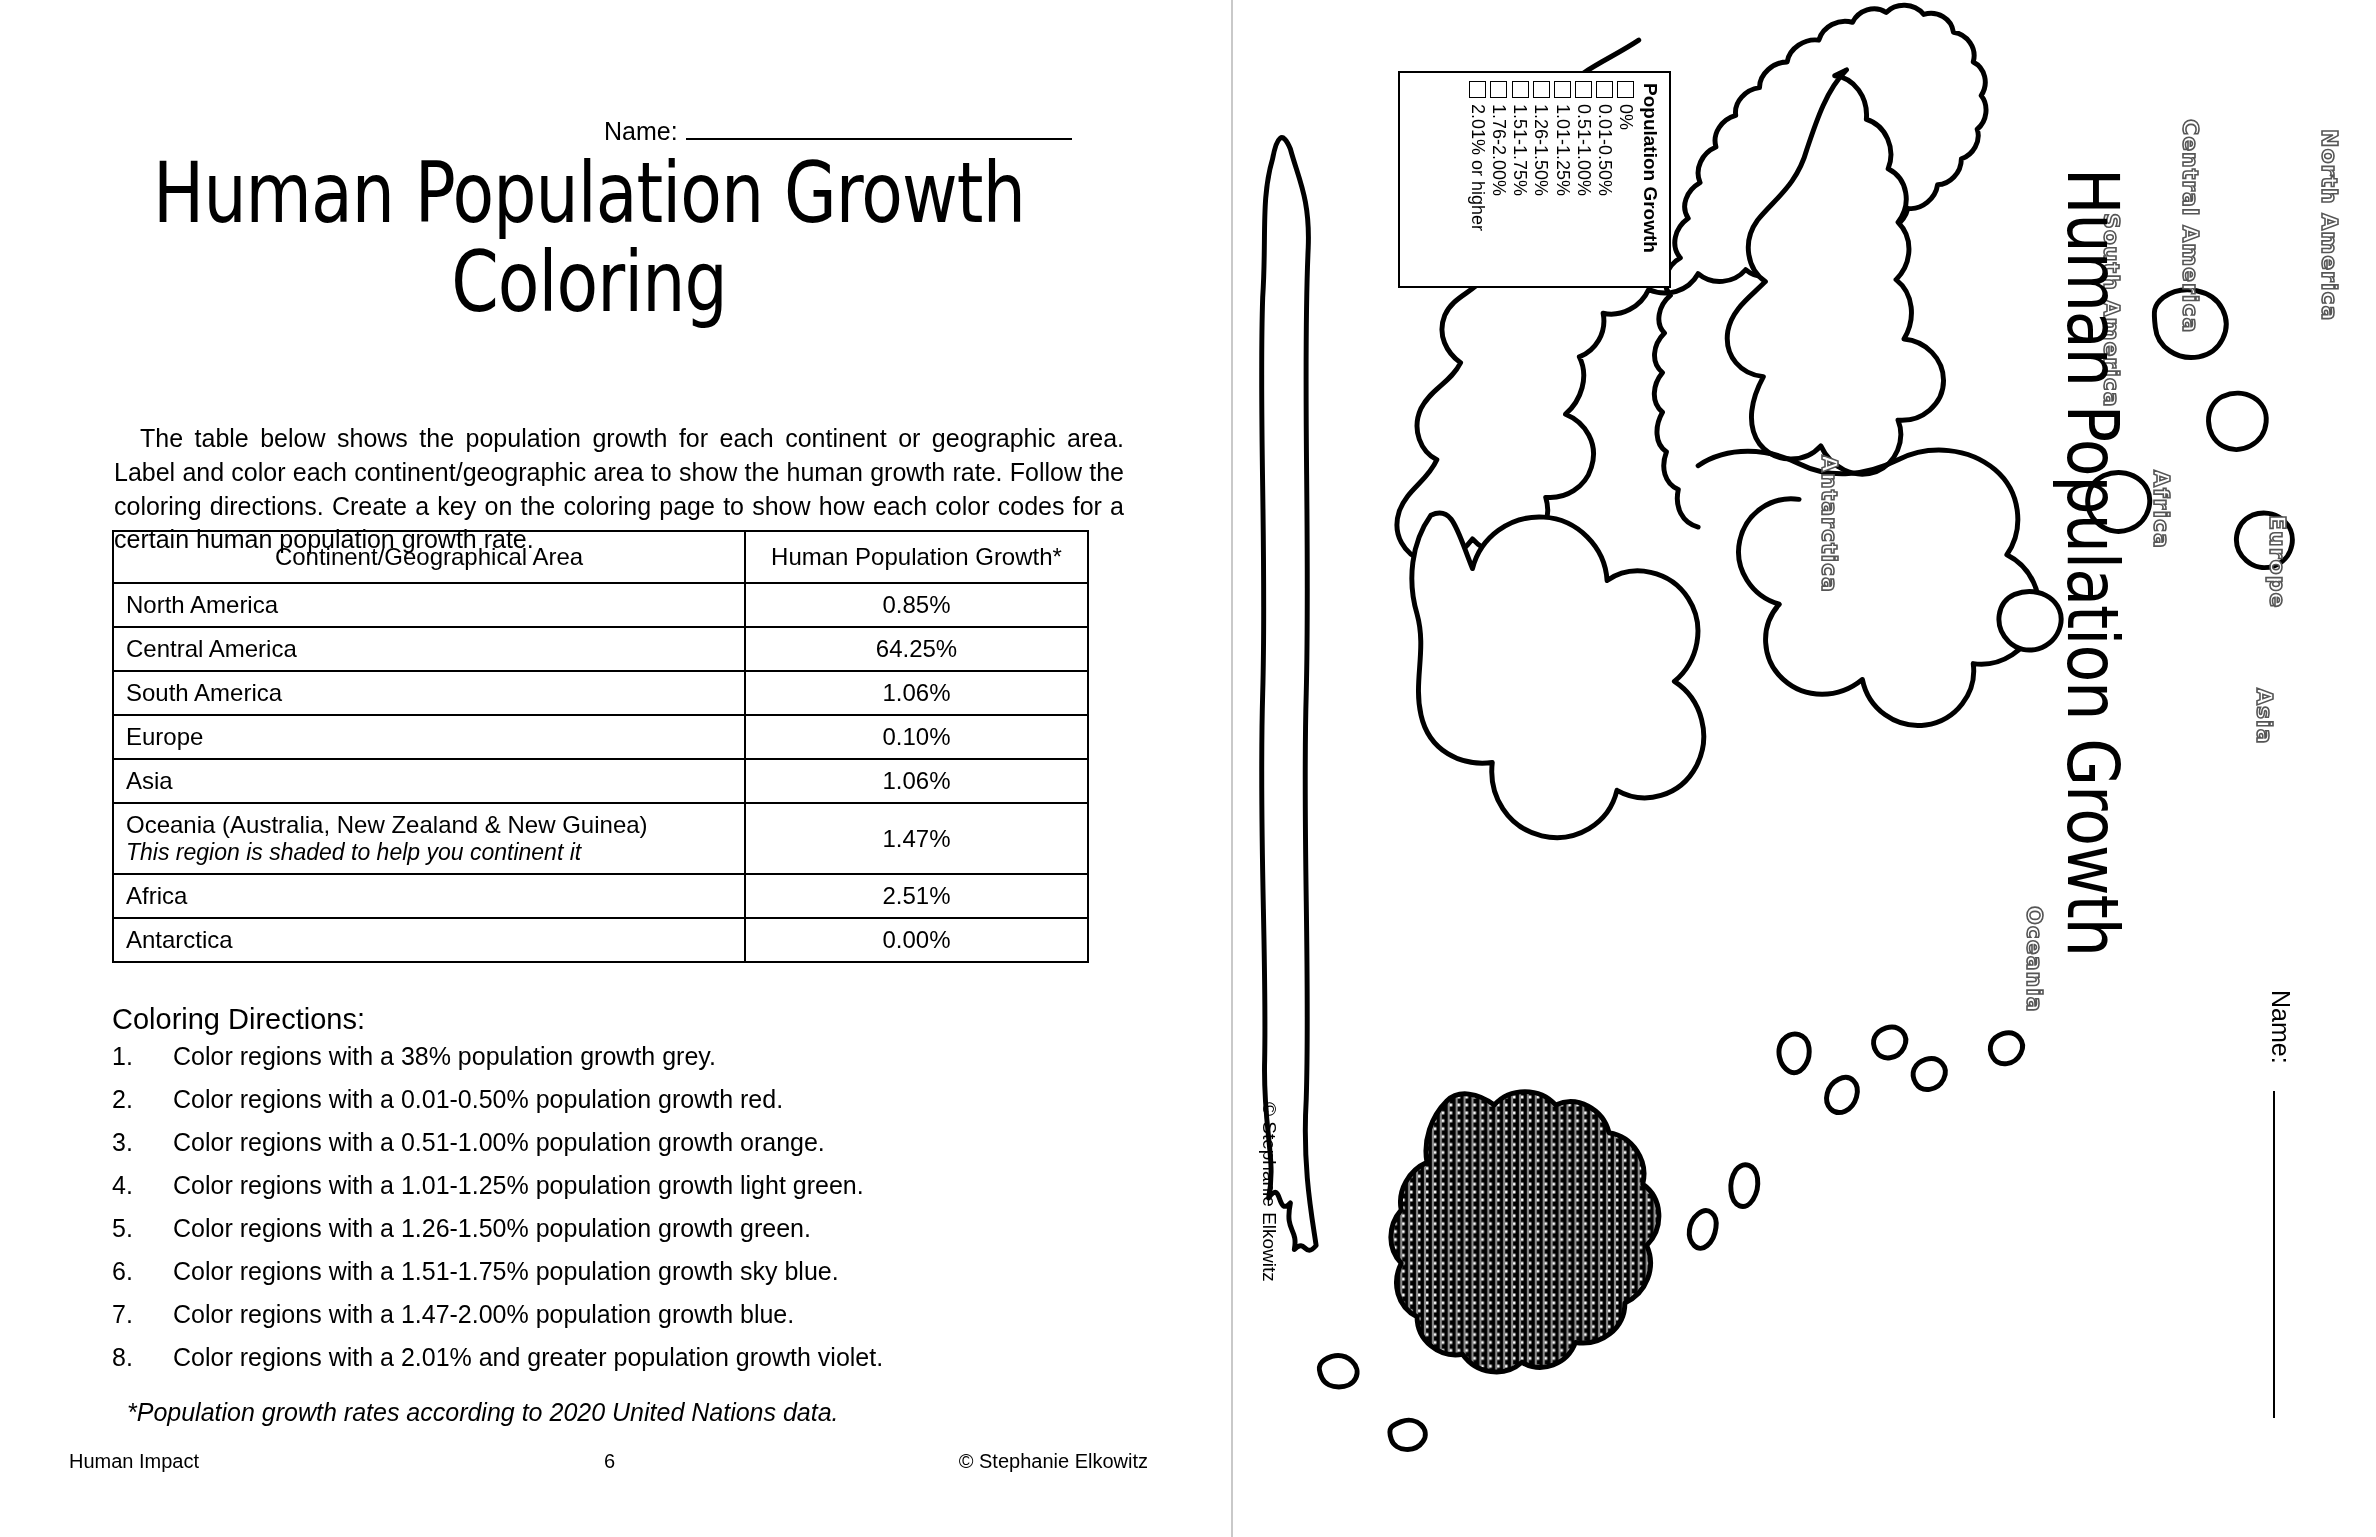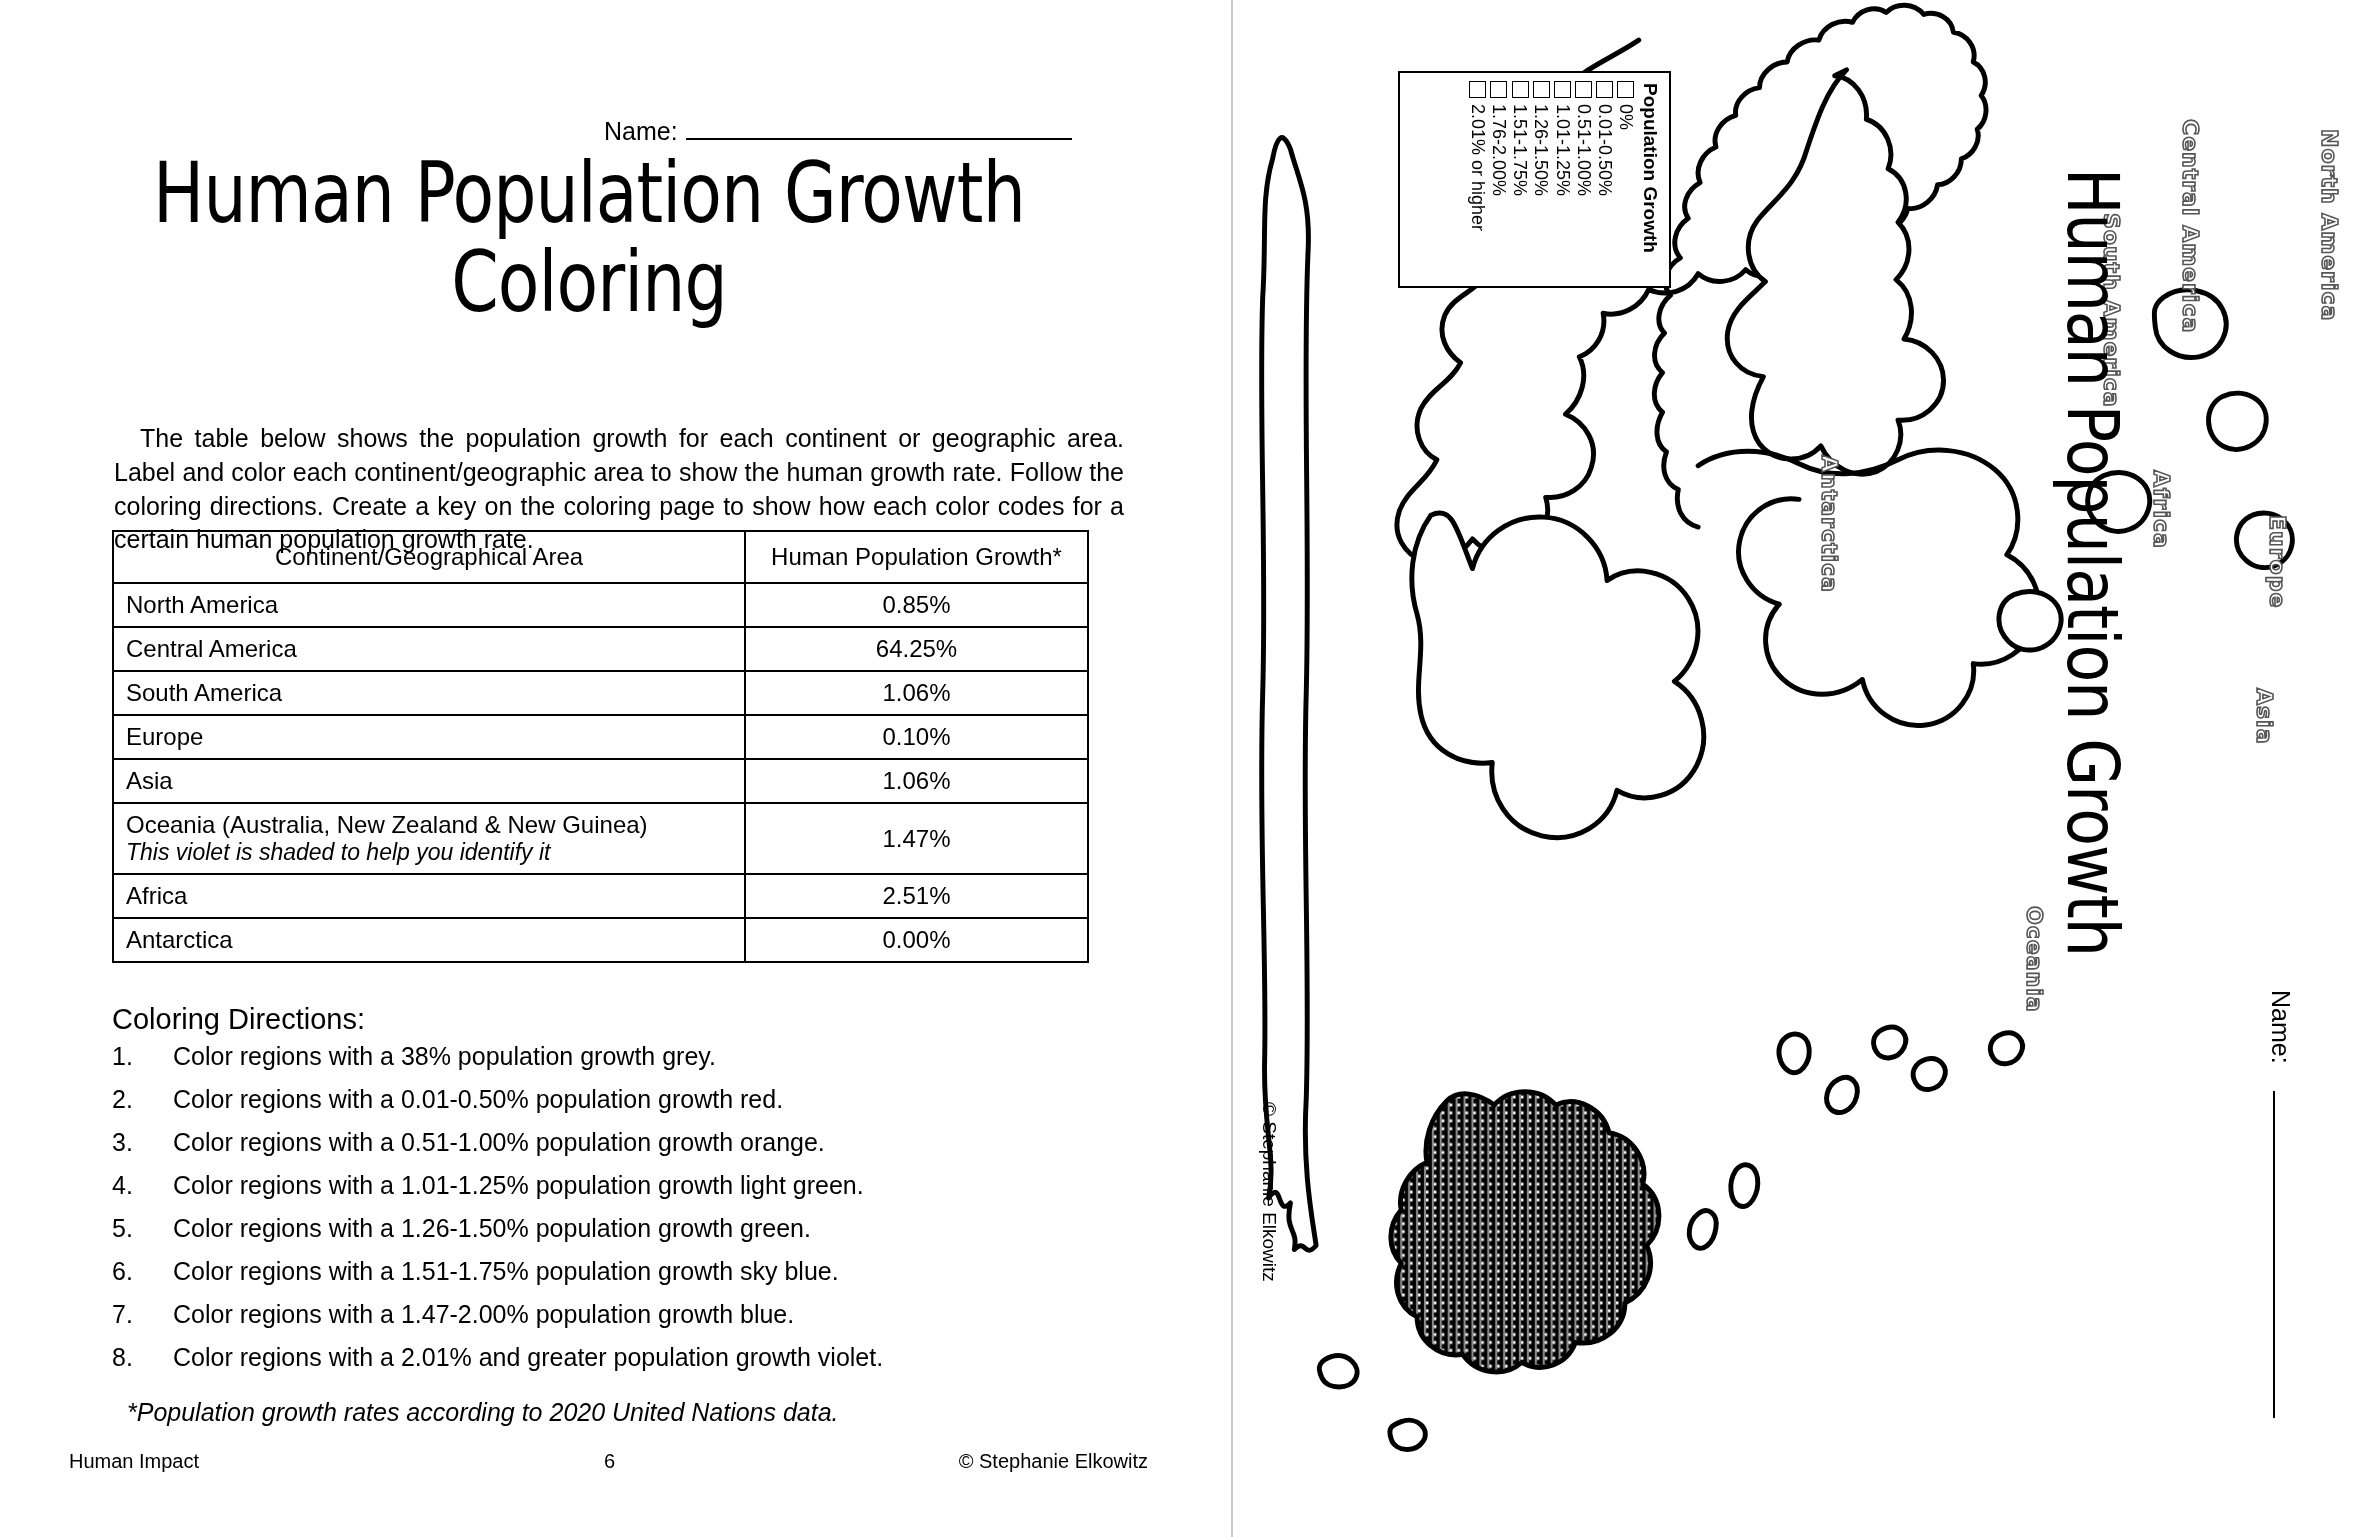--- a/index.html
+++ b/index.html
@@ -311,21 +311,21 @@
           <td class="col-area">Europe</td>
           <td class="col-val">0.10%</td>
         </tr>
         <tr>
           <td class="col-area">Asia</td>
           <td class="col-val">1.06%</td>
         </tr>
         <tr>
           <td class="col-area">
             <span>Oceania (Australia, New Zealand &amp; New Guinea)</span>
-            <span class="sub-note">This violet is shaded to help you identify it</span>
+            <span class="sub-note">This region is shaded to help you continent it</span>
           </td>
           <td class="col-val">1.47%</td>
         </tr>
         <tr>
           <td class="col-area">Africa</td>
           <td class="col-val">2.51%</td>
         </tr>
         <tr>
           <td class="col-area">Antarctica</td>
           <td class="col-val">0.00%</td>

